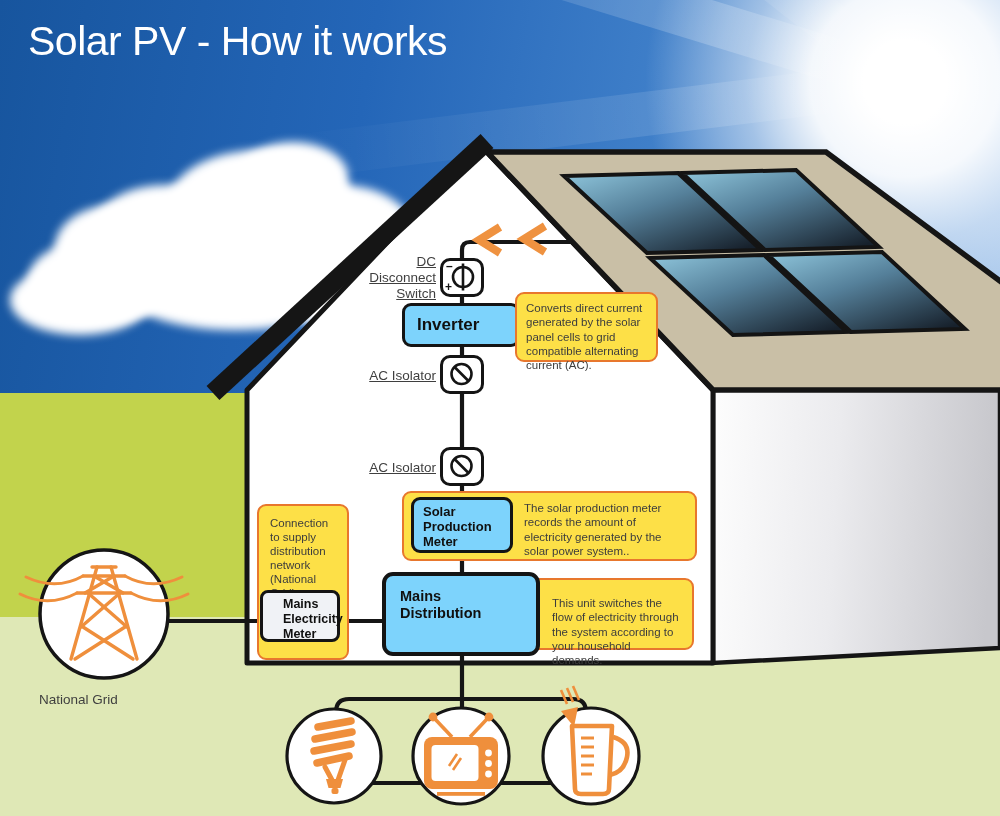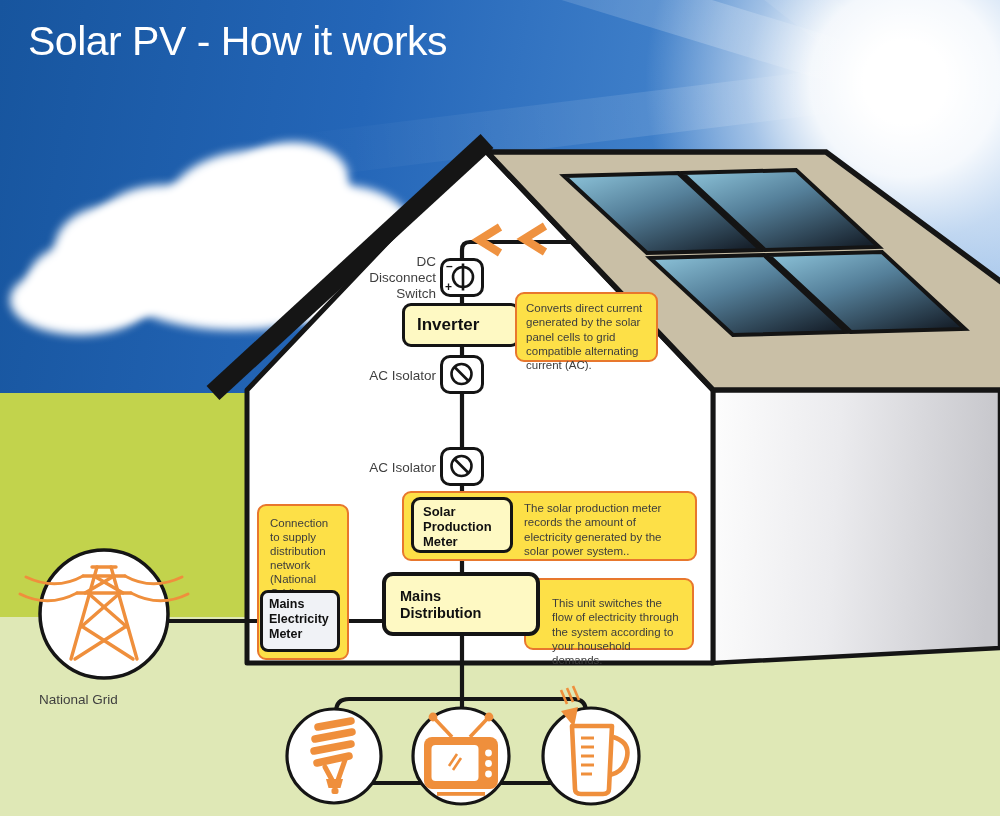--- a/index.html
+++ b/index.html
@@ -18,22 +18,22 @@
     background:linear-gradient(90deg,rgba(255,255,255,0) 0%,rgba(255,255,255,.38) 70%,rgba(255,255,255,0) 100%);}
   .cloud{position:absolute;left:0;top:0;}
   .puff{position:absolute;background:#fff;border-radius:50%;filter:blur(5px);}
   .grassDark{position:absolute;left:0;top:393px;width:1000px;height:225px;background:#c2d34c;}
   .grassLight{position:absolute;left:0;top:617px;width:1000px;height:199px;background:#dfe8b6;}
   
   svg.scene{position:absolute;left:0;top:0;}
   
   .title{position:absolute;left:28px;top:18px;margin:0;color:#fff;font-size:41px;font-weight:400;letter-spacing:-.5px;}
   .lbl{position:absolute;color:#3f3f3f;font-size:13.5px;line-height:1.18;}
-  .r{text-align:right;white-space:pre-line;}
-  .whitebox{position:absolute;background:#fef9c3;border:3.5px solid #141414;border-radius:9px;box-sizing:border-box;color:#101010;font-weight:700;}
+  .r{text-align:right;white-space:pre-line;text-decoration:underline;}
+  .whitebox{position:absolute;background:#7dd3fc;border:3.5px solid #141414;border-radius:9px;box-sizing:border-box;color:#101010;font-weight:700;}
   .callout{position:absolute;background:#fde047;border:2.5px solid #e8772d;border-radius:9px;box-sizing:border-box;color:#3d3d3d;font-size:11.5px;line-height:1.24;}
   .glyphbox{position:absolute;width:44px;height:39px;background:#fff;border:3.5px solid #141414;border-radius:10px;box-sizing:border-box;}
 </style>
 </head>
 <body>
 
 <div id="stage">
 
   <div class="sky"></div>
   <div class="sunhaze"></div>
@@ -207,20 +207,20 @@
     <svg width="37" height="32" viewBox="0 0 37 32">
       <circle cx="18.5" cy="16" r="10" stroke="#141414" stroke-width="2.6" fill="none"></circle>
       <line x1="11.5" y1="9" x2="25.5" y2="23" stroke="#141414" stroke-width="2.6"></line>
     </svg>
   </div>
 
   <div class="callout" style="left:402px;top:491px;width:295px;height:70px;padding:8px 12px 8px 120px">The solar production meter records the amount of electricity generated by the solar power system..</div>
   <div class="whitebox" style="left:411px;top:497px;width:102px;height:56px;font-size:13px;line-height:1.15;padding:5px 6px 0 9px">Solar Production Meter</div>
 
   <div class="callout" style="left:524px;top:578px;width:170px;height:72px;padding:16px 8px 8px 26px">This unit switches the flow of electricity through the system according to your household demands.</div>
-  <div class="whitebox" style="left:382px;top:572px;width:158px;height:64px;border-width:4px;border-radius:11px;font-size:14.5px;line-height:1.15;padding:12px 20px 0 14px">Mains Distribution</div>
+  <div class="whitebox" style="left:382px;top:572px;width:158px;height:84px;border-width:4px;border-radius:11px;font-size:14.5px;line-height:1.15;padding:12px 20px 0 14px">Mains Distribution</div>
 
   <div class="callout" style="left:257px;top:504px;width:92px;height:156px;padding:10px 8px 0 11px;line-height:1.22">Connection to supply distribution network (National Grid)</div>
-  <div class="whitebox" style="left:260px;top:590px;width:80px;height:62px;background:#f0f2f6;border-radius:8px;font-size:12.5px;line-height:1.18;padding:4px 2px 0 6px">Mains Electricity Meter</div>
+  <div class="whitebox" style="left:260px;top:590px;width:80px;height:52px;background:#f0f2f6;border-radius:8px;font-size:12.5px;line-height:1.18;padding:4px 2px 0 20px">Mains Electricity Meter</div>
 
   <div class="lbl" style="left:39px;top:692px;width:130px;text-align:left">National Grid</div>
 
 </div>
 
 </body></html>

